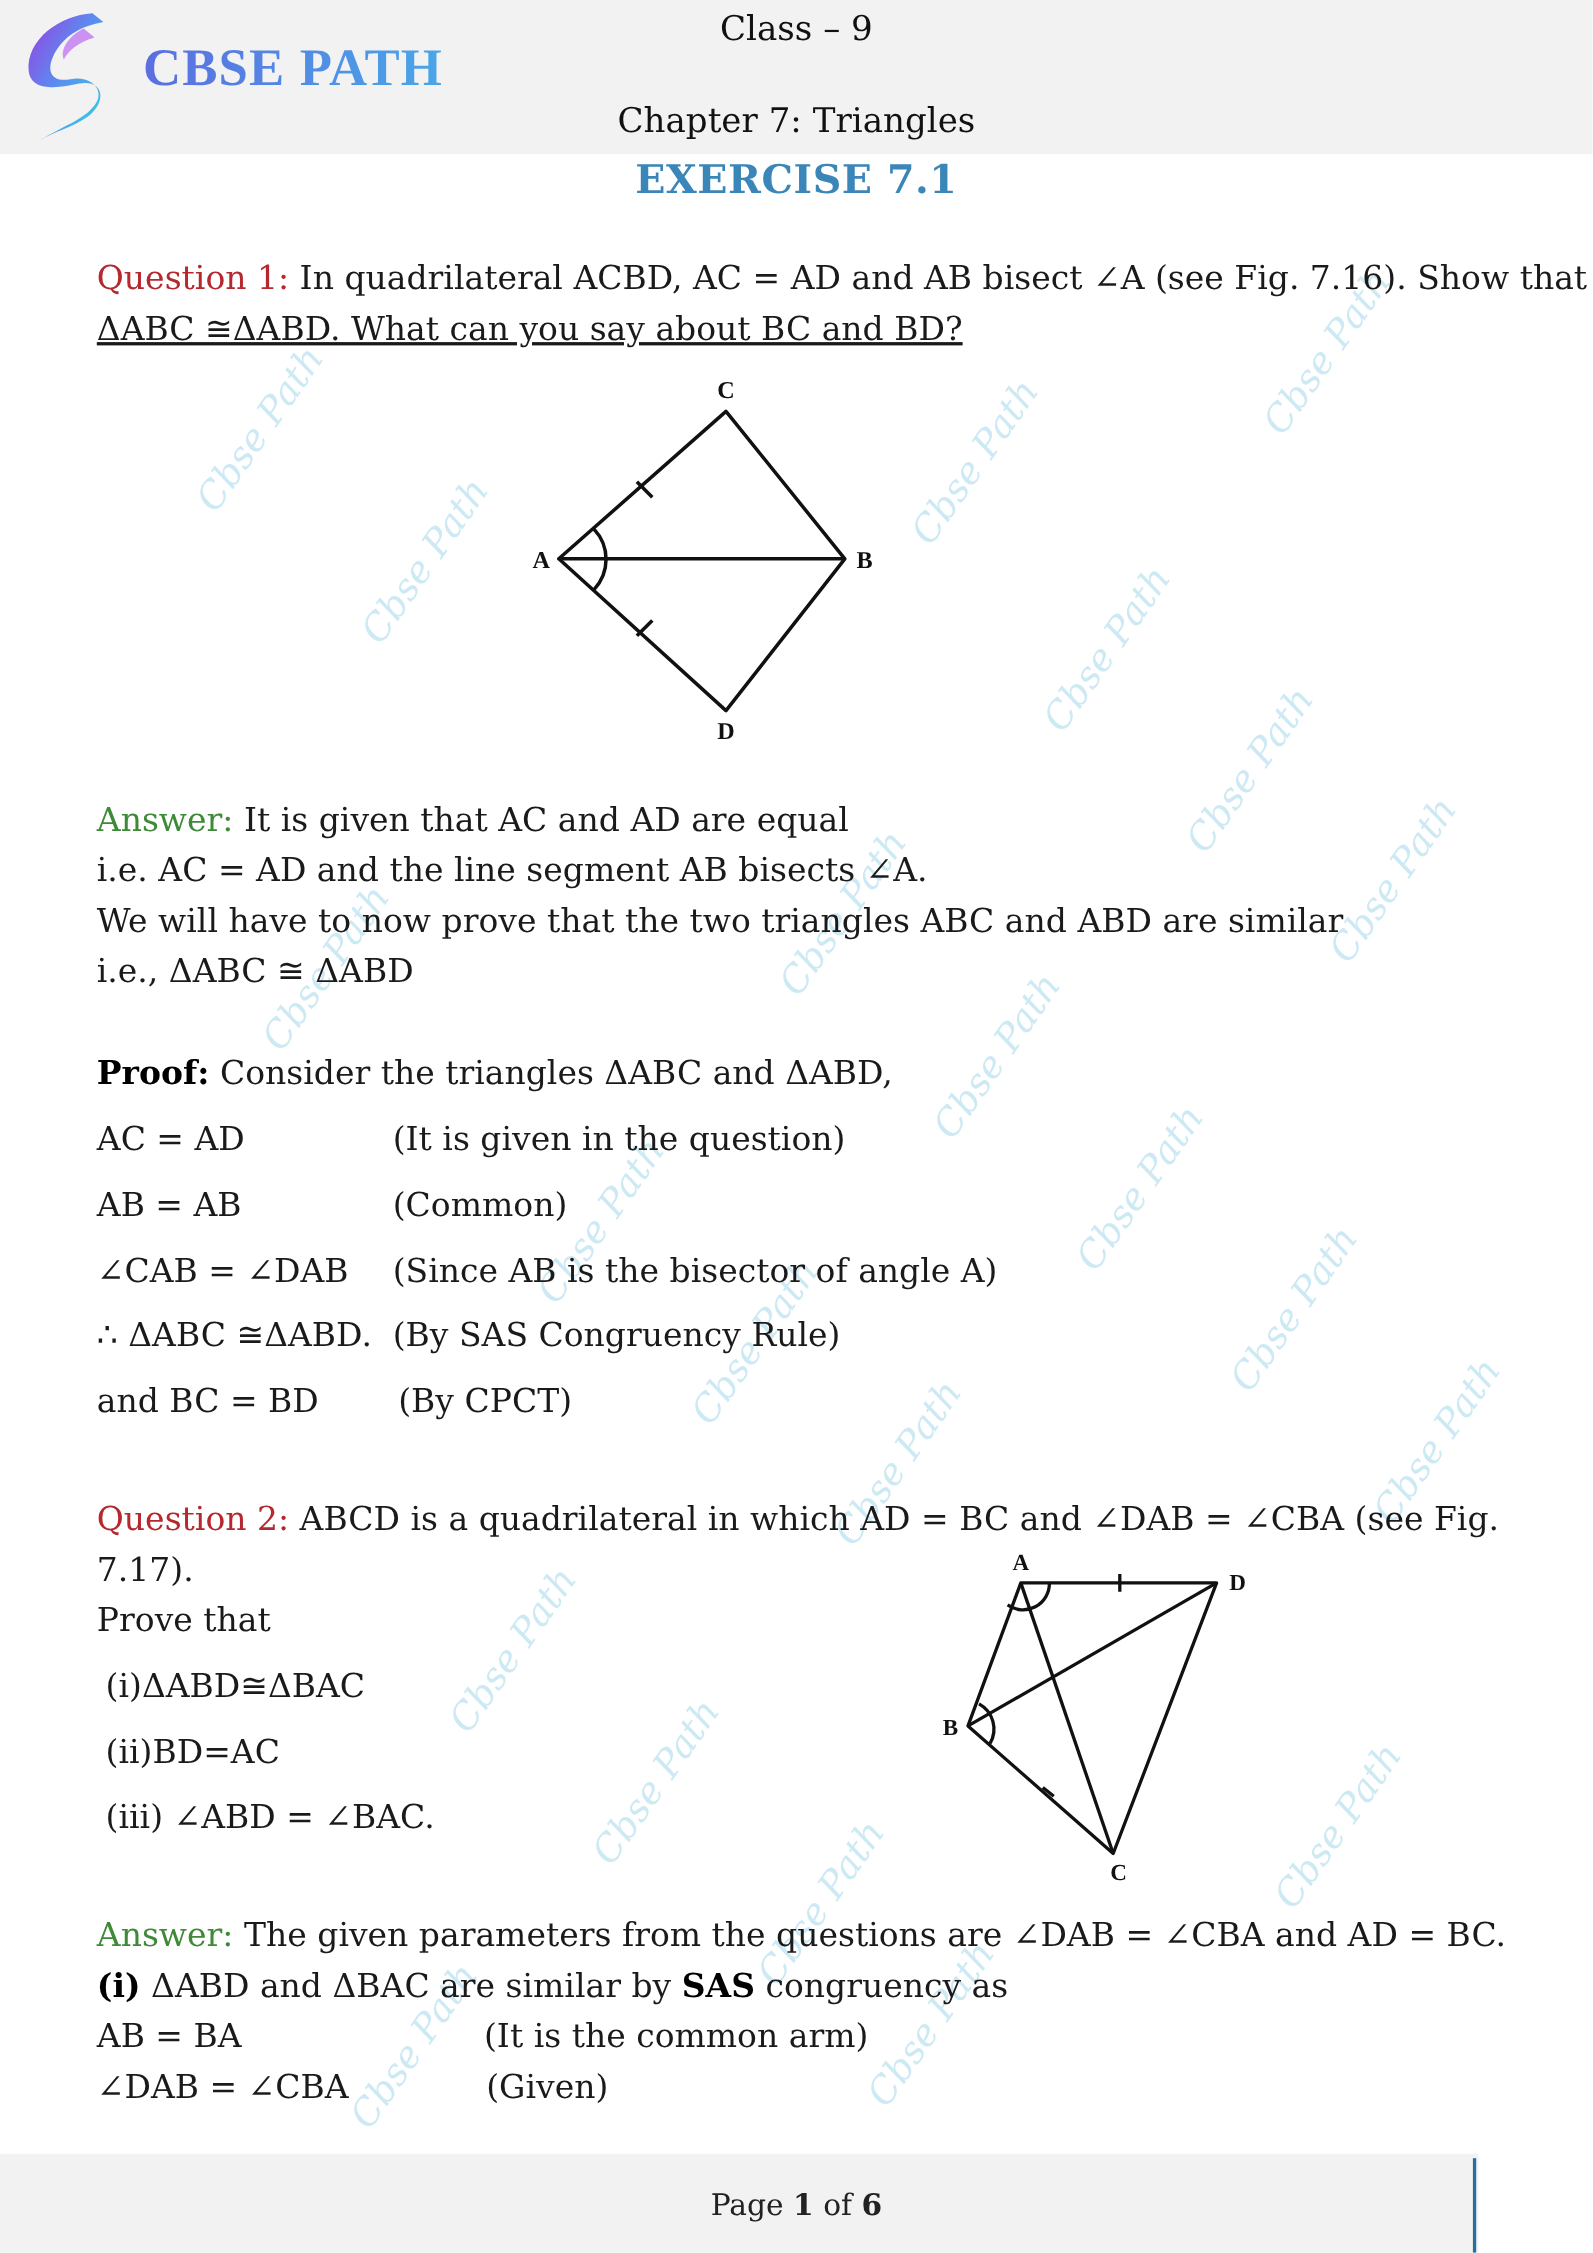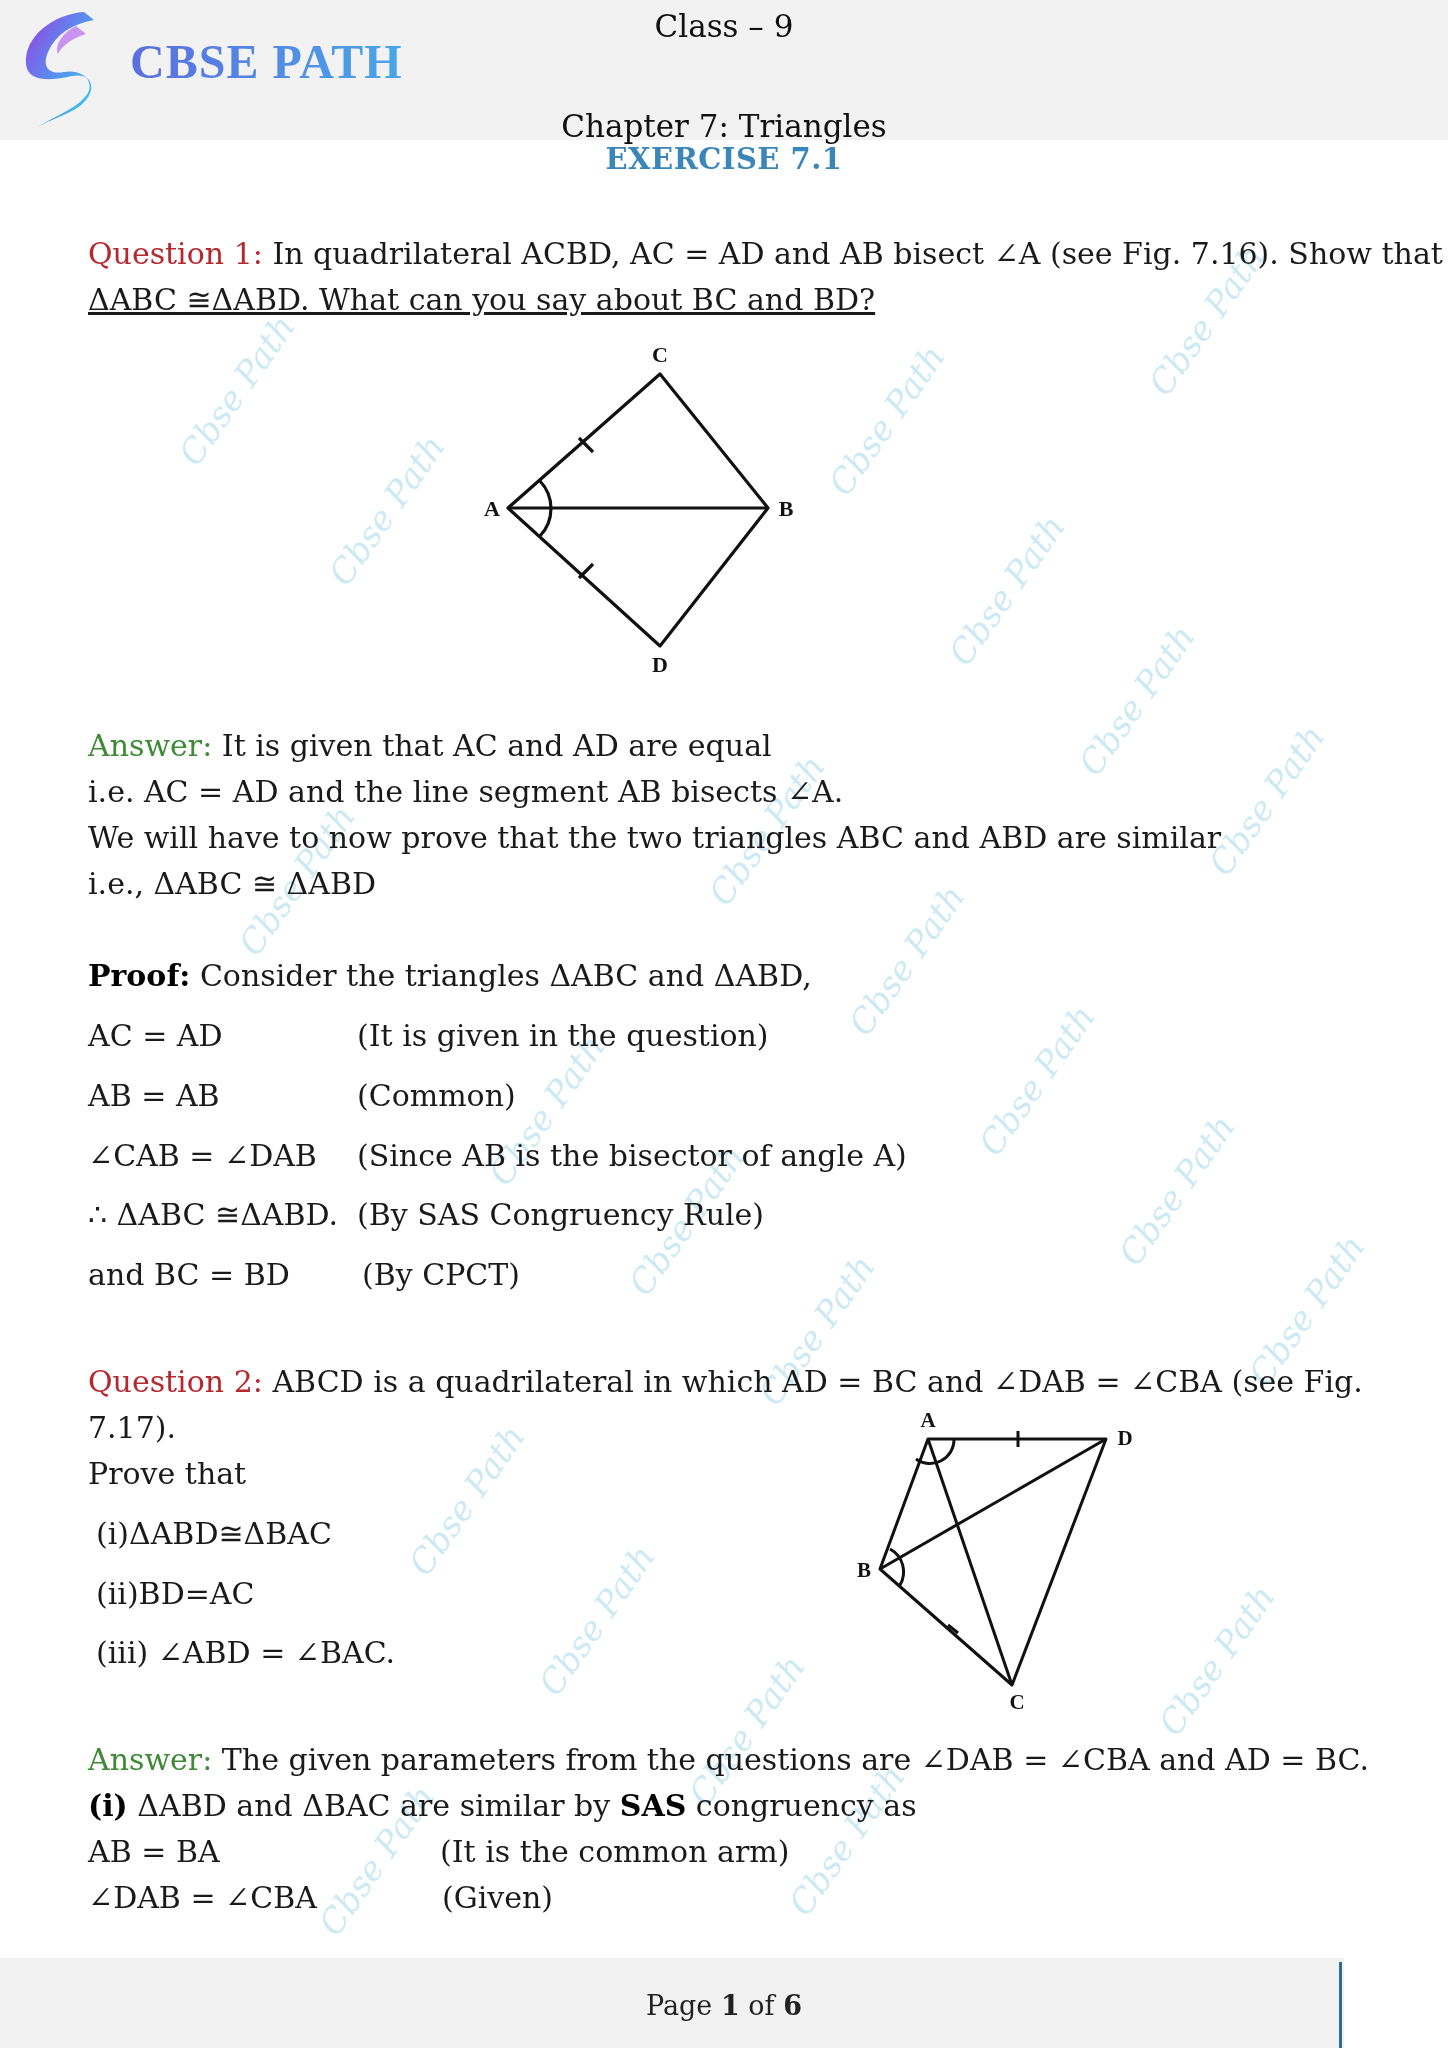--- a/index.html
+++ b/index.html
@@ -6,21 +6,21 @@
   body { width:1448px; height:2048px; position:relative; background:#ffffff; overflow:hidden;
          font-family:"DejaVu Serif","Liberation Serif",serif; color:#1a1a1a; }
   .header { position:absolute; left:0; top:0; width:1448px; height:140px; background:#f2f2f2; }
   .logo-mark { position:absolute; left:14px; top:6px; width:100px; height:124px; }
   .logo-text { position:absolute; left:130px; top:34px; font-family:"Liberation Serif","DejaVu Serif",serif;
                font-weight:bold; font-size:48px; letter-spacing:1px;
                background:linear-gradient(90deg,#5b6ee0,#4aa6e8); -webkit-background-clip:text; background-clip:text; color:transparent; }
   .hdr-line { position:absolute; left:0; width:1448px; text-align:center; font-size:31px; color:#111; padding-left:0; }
   .hdr-line span { display:inline-block; }
   .exercise { position:absolute; left:0; top:142px; width:1448px; text-align:center; font-weight:bold;
-              font-size:29px; color:#3b86b8; letter-spacing:0.5px; }
+              font-size:36px; color:#3b86b8; letter-spacing:0.5px; }
   .t { position:absolute; left:88px; font-size:30px; white-space:nowrap; line-height:40px; }
   .q-label { color:#b5282e; font-weight:normal; }
   .a-label { color:#3e8a36; }
   .p-label { color:#000000; font-weight:bold; }
   .col2 { position:absolute; white-space:nowrap; font-size:30px; line-height:40px; }
   .fig { position:absolute; }
   .footer { position:absolute; left:0; top:1958px; width:1344px; height:90px; background:#f2f2f2; }
   .footer-text { position:absolute; left:0; top:32px; width:1448px; text-align:center; font-size:27px; color:#222; }
   .footer-text b { font-weight:bold; }
   .footer-edge { position:absolute; right:2px; top:4px; width:3px; height:86px; background:#2a6f9a; }
@@ -62,21 +62,21 @@
         <stop offset="0" stop-color="#9a3de0"></stop>
         <stop offset="0.45" stop-color="#5b8cf0"></stop>
         <stop offset="1" stop-color="#2fd6e6"></stop>
       </linearGradient>
     </defs>
     <path d="M70 6 C40 8 10 30 12 58 C14 78 40 74 58 70 C80 66 84 86 66 100 C52 110 34 114 22 122 C40 110 60 104 70 92 C84 78 70 62 50 66 C34 69 28 60 34 46 C42 28 58 18 80 14 Z" fill="url(#lg1)"></path>
     <path d="M62 20 C50 26 40 38 44 48 C48 40 58 32 72 28 Z" fill="#c07af0" opacity="0.8"></path>
   </svg>
   <div class="logo-text">CBSE PATH</div>
   <div class="hdr-line" style="top:8px;"><span style="margin-left:0;">Class – 9</span></div>
-  <div class="hdr-line" style="top:108px;"><span>Chapter 7: Triangles</span></div>
+  <div class="hdr-line" style="top:92px;"><span>Chapter 7: Triangles</span></div>
 </div>
 
 <div class="exercise">EXERCISE 7.1</div>
 
 <div class="t" style="top:234px;">
   <span class="q-label">Question 1:</span><span> In quadrilateral ACBD, AC = AD and AB bisect ∠A (see Fig. 7.16). Show that</span>
 </div>
 <div class="t" style="top:280px;text-decoration:underline;">ΔABC ≅ΔABD. What can you say about BC and BD?</div>
 
 <svg class="fig" style="left:470px;top:336px;" width="340" height="340" viewBox="0 0 340 340">

